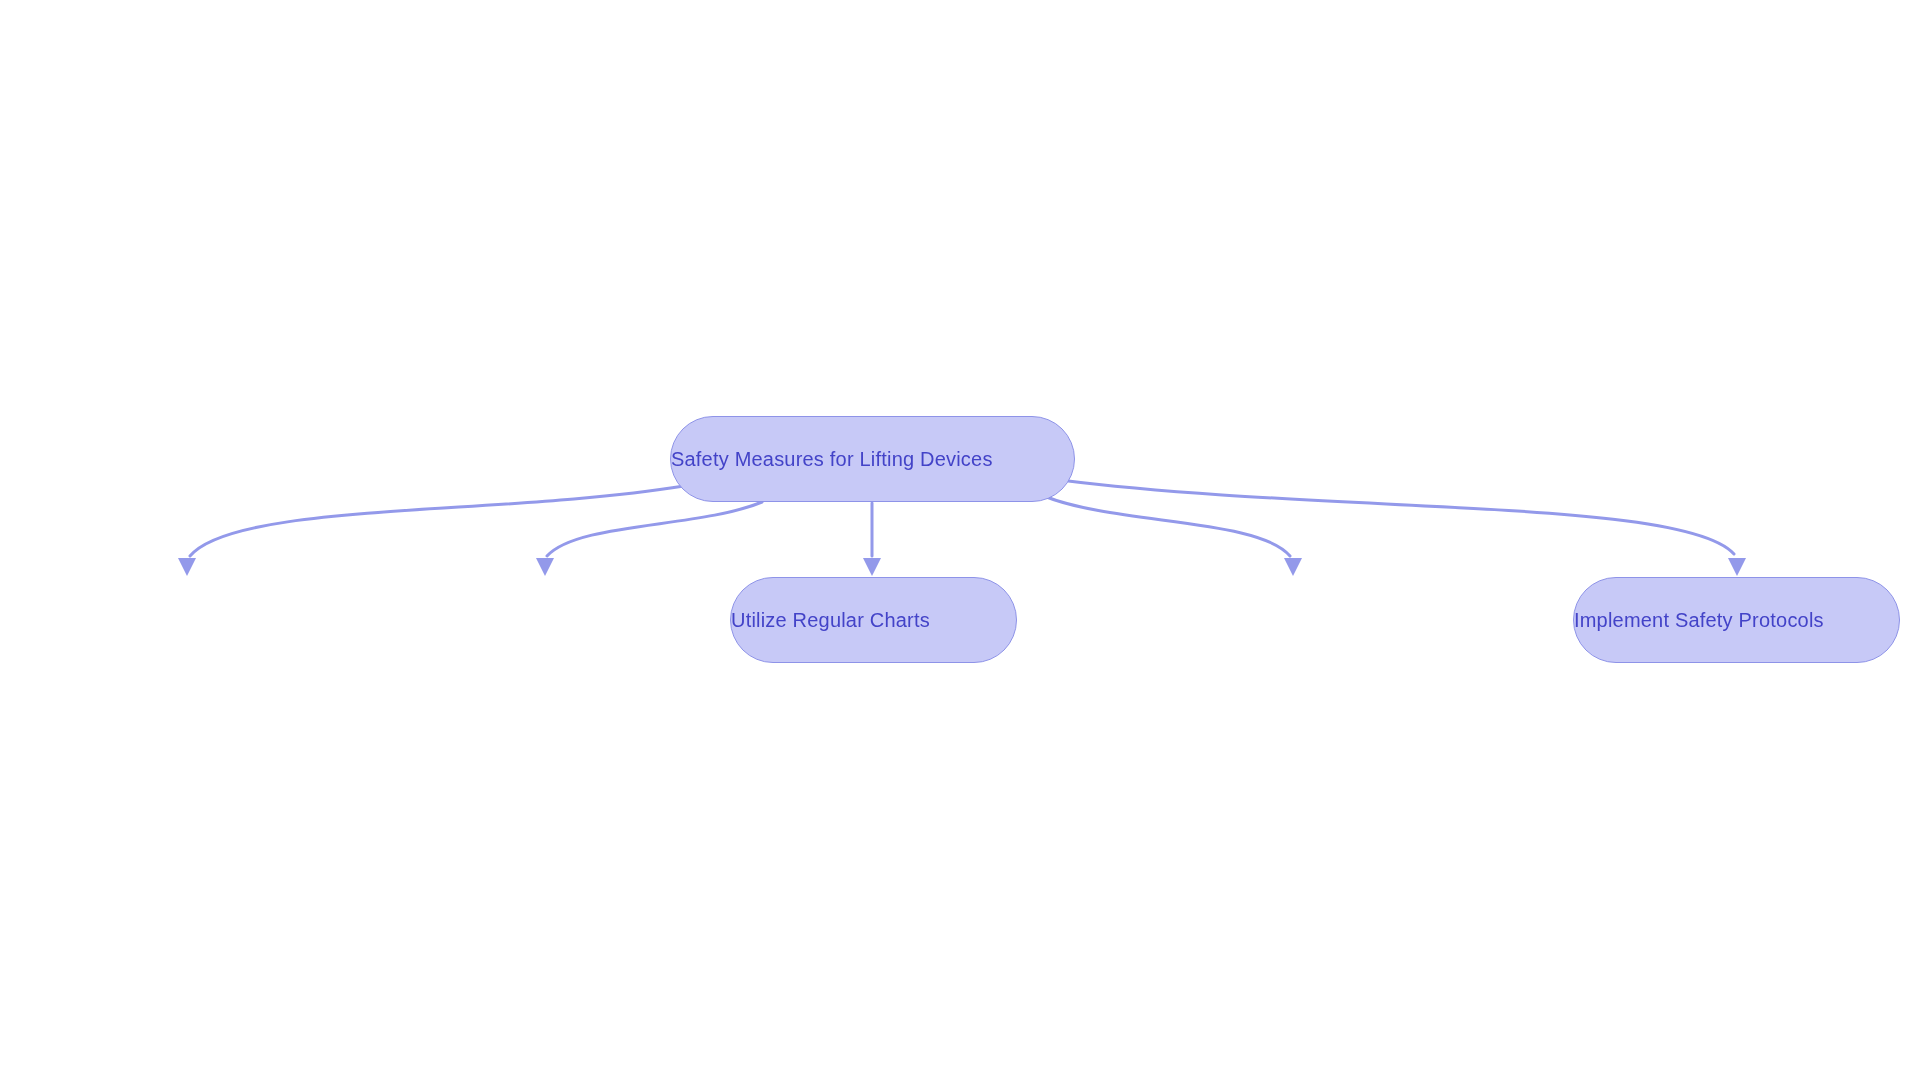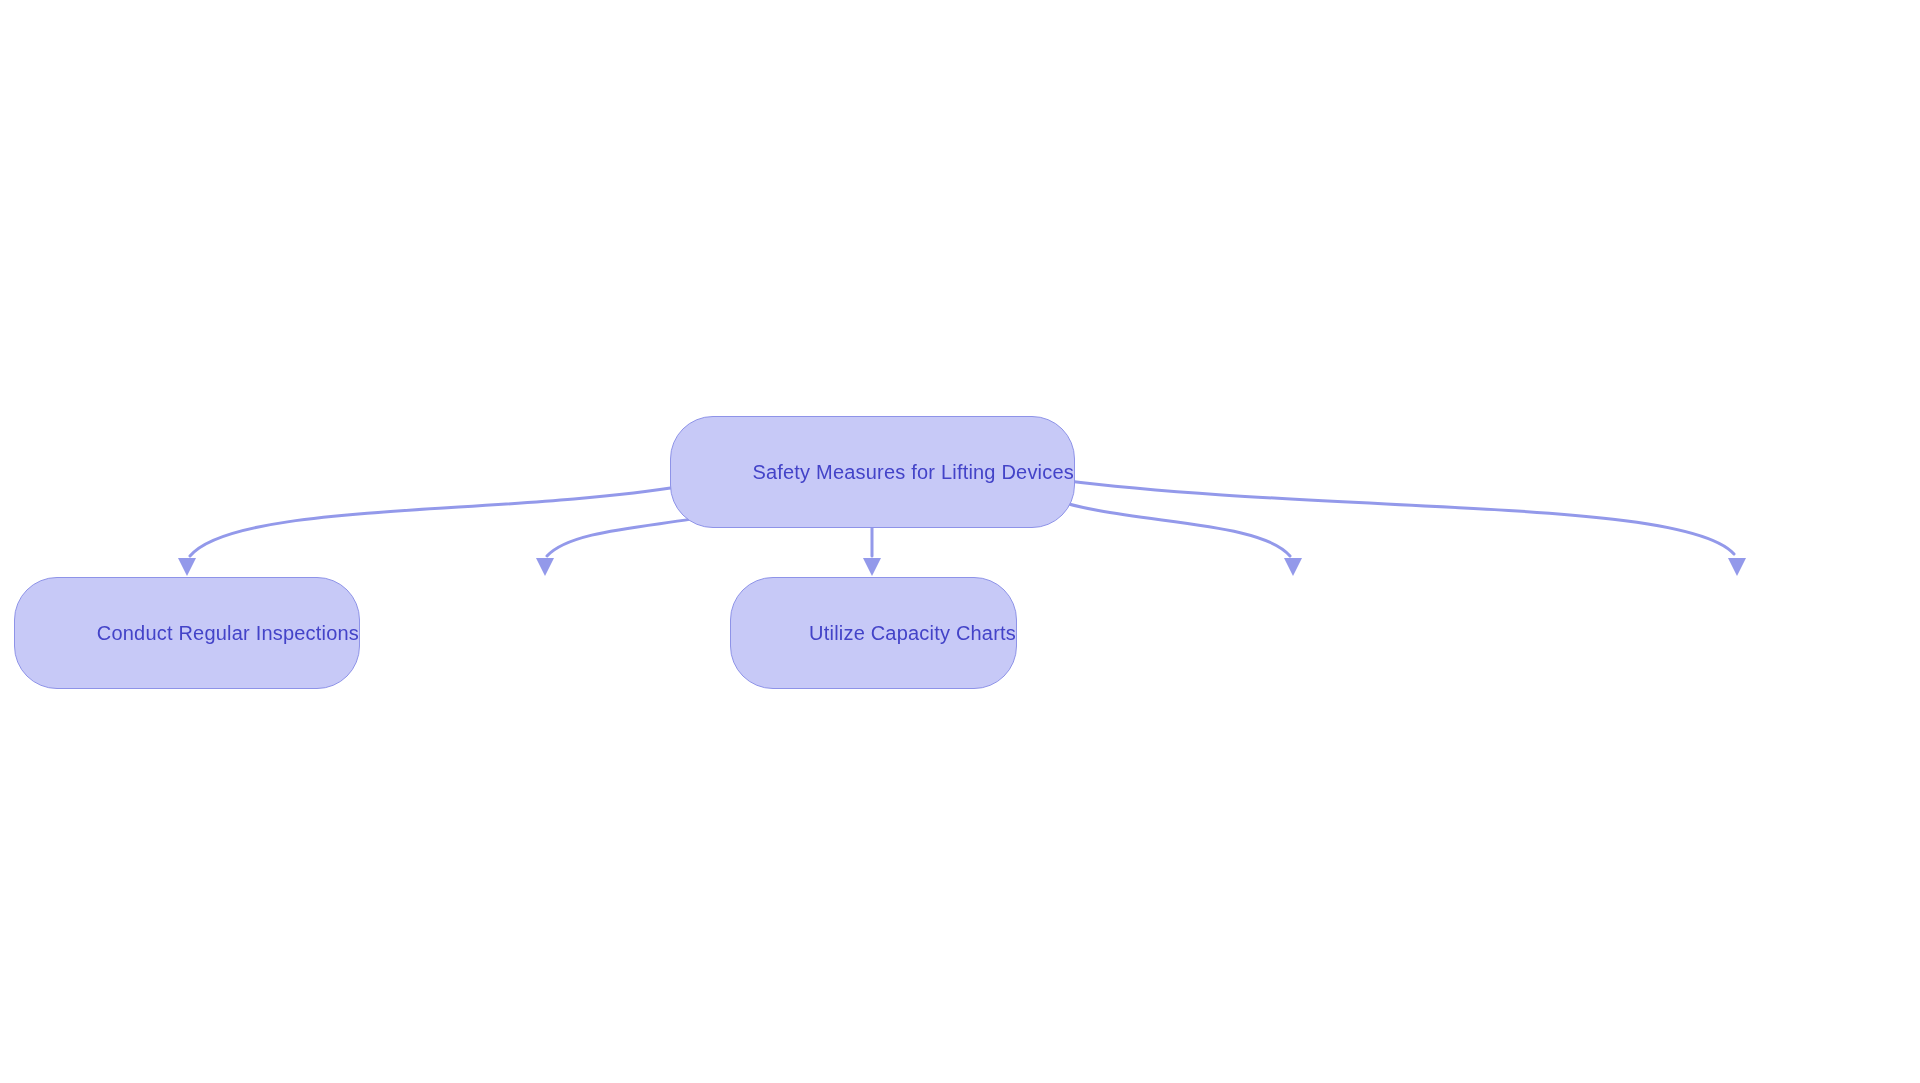--- a/index.html
+++ b/index.html
@@ -27,28 +27,28 @@
     stroke: var(--edge, #9399ea);
     stroke-width: 3;
     stroke-linecap: round;
   }
   .arrowhead {
     fill: var(--edge, #9399ea);
     stroke: none;
   }
   .node {
     position: absolute;
-    height: 112px;
+    height: 86px;
     border-radius: 43px;
     background: var(--node-fill, #c7c9f7);
     border: 1.6px solid var(--node-border, #8e93e8);
     box-sizing: border-box;
     display: flex;
     align-items: center;
-    justify-content: flex-end;
+    justify-content: flex-start;
   }
   .node-label {
     color: var(--text, #4343c8);
     font-size: 20px;
     letter-spacing: 0.2px;
     white-space: nowrap;
     text-align: center;
   }
   #node-root      { left: 670px;  top: 416px; width: 405px; }
   #node-child-0   { left: 14px;   top: 577px; width: 346px; }
@@ -76,24 +76,24 @@
     <polygon class="arrowhead" points="1284,558 1302,558 1293,576"></polygon>
 
     <path class="edge" d="M 1060 480 C 1330 514, 1685 498, 1734 554"></path>
     <polygon class="arrowhead" points="1728,558 1746,558 1737,576"></polygon>
   </svg>
 
   <div class="node" id="node-root">
     <span class="node-label">Safety Measures for Lifting Devices</span>
   </div>
 
-  <div class="node" id="node-child-0">
-    <span class="node-label">Conduct Regular Inspections</span>
+
+
+  <div class="node" id="node-child-2">
+    <span class="node-label">Utilize Regular Charts</span>
   </div>
 
 
-  <div class="node" id="node-child-2">
-    <span class="node-label">Utilize Capacity Charts</span>
+  <div class="node" id="node-child-4">
+    <span class="node-label">Implement Safety Protocols</span>
   </div>
-
-
 
 </div>
 
 </body></html>

